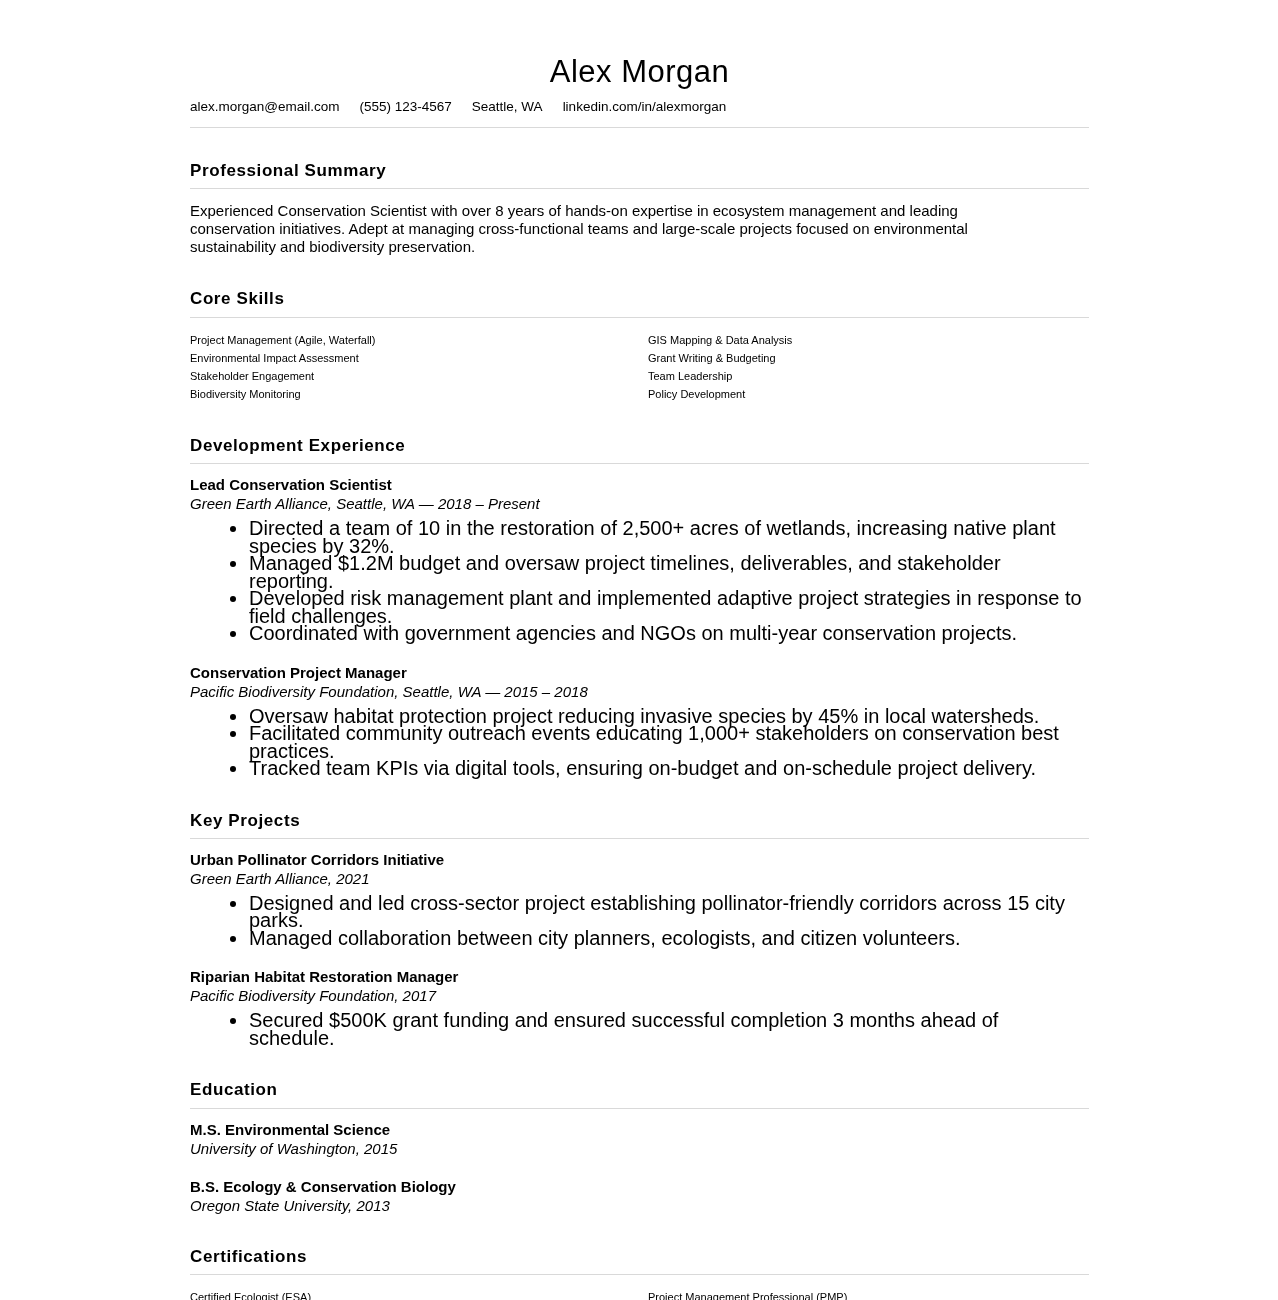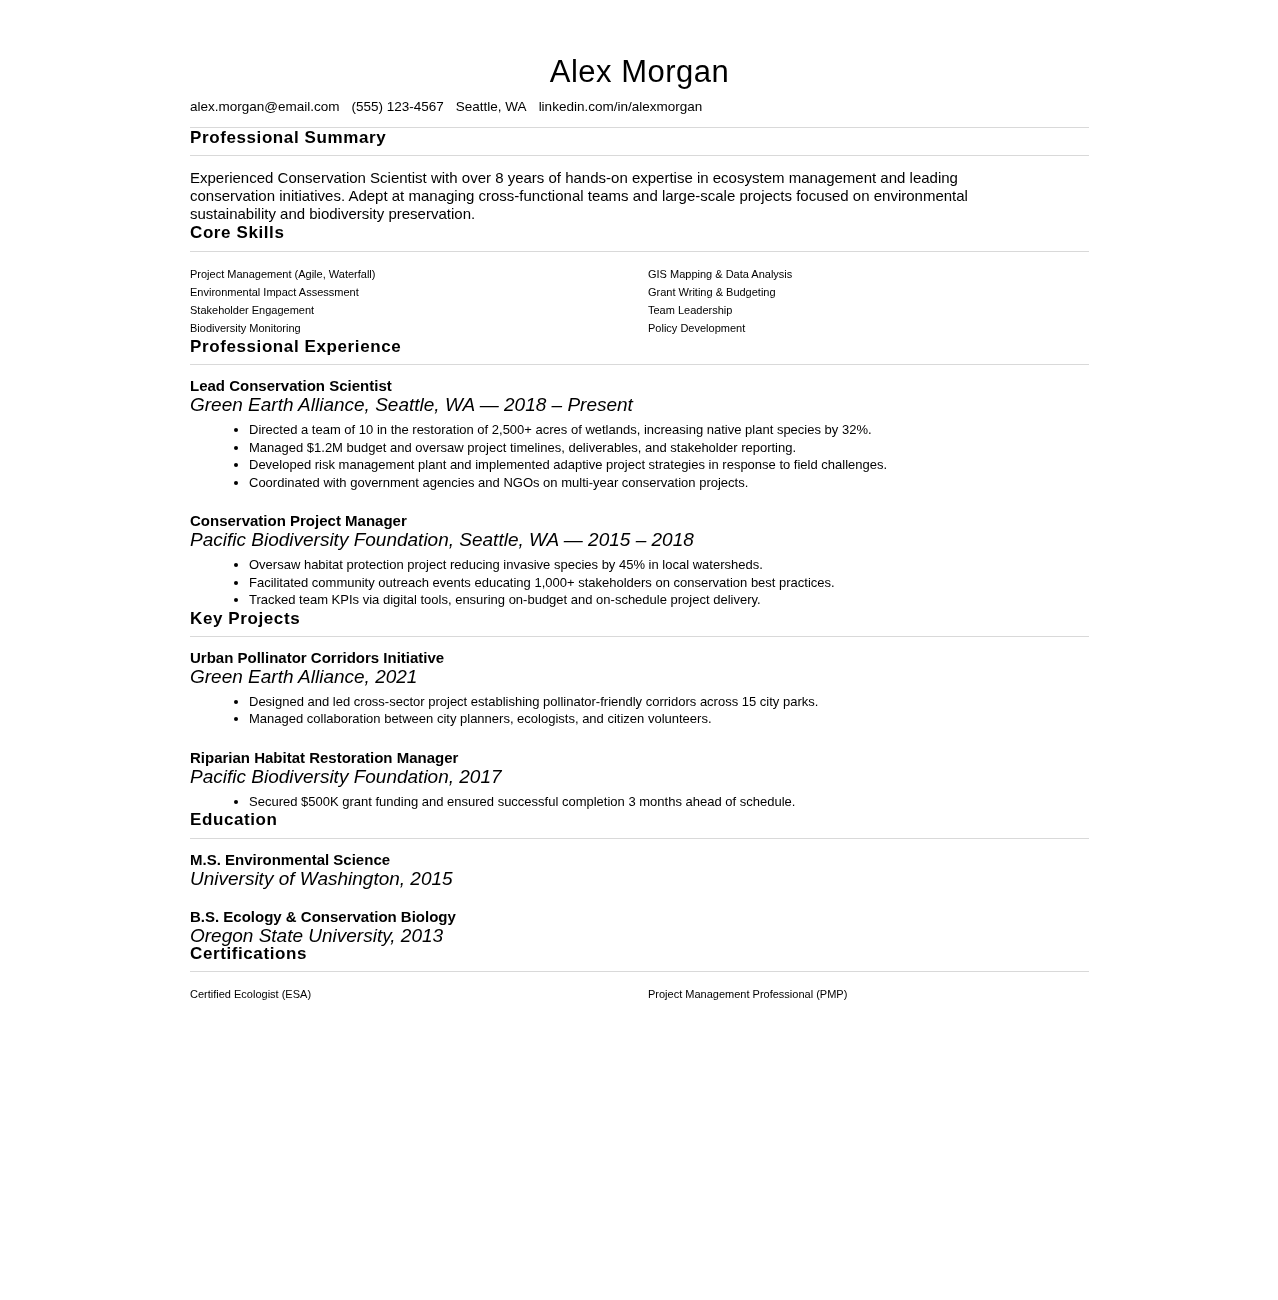--- a/index.html
+++ b/index.html
@@ -25,34 +25,34 @@
     line-height: 1.12;
   }
   .subtitle {
     margin-top: 2px;
     text-align: center;
     font-size: 16.5px;
     line-height: 1.2;
   }
   .contact-row {
     display: flex;
-    gap: 12px;
+    gap: 20px;
     margin-top: 9px;
     font-size: 13.5px;
     line-height: 1.2;
   }
   .rule {
     border: 0;
     border-top: 1px solid #d9d9d9;
     margin: 0;
     height: 0;
   }
   .header-rule { margin-top: 12px; }
   
-  .section { }
+  .section { margin-top: 33px; }
   .section-heading {
     margin: 0 0 7px 0;
     font-size: 17px;
     font-weight: 700;
     letter-spacing: 0.6px;
     line-height: 1.2;
   }
   .summary-text {
     margin: 13px 0 0 0;
     max-width: 845px;
@@ -76,28 +76,28 @@
   .entry { margin-top: 12px; }
   .entry + .entry { margin-top: 21px; }
   .entry-title {
     margin: 0;
     font-size: 15px;
     font-weight: 700;
     line-height: 17px;
   }
   .entry-meta {
     margin: 2px 0 0 0;
-    font-size: 19px;
+    font-size: 15px;
     font-style: italic;
     line-height: 17px;
   }
   .bullets {
     margin: 8px 0 0 0;
     padding-left: 59px;
-    font-size: 13px;
+    font-size: 20px;
     line-height: 17.5px;
   }
   .bullets li { margin: 0; }
 </style>
 </head>
 <body>
 
 <div class="page">
 
   <header>
@@ -130,21 +130,21 @@
       <ul class="plain-list">
         <li>GIS Mapping &amp; Data Analysis</li>
         <li>Grant Writing &amp; Budgeting</li>
         <li>Team Leadership</li>
         <li>Policy Development</li>
       </ul>
     </div>
   </section>
 
   <section class="section">
-    <h2 class="section-heading">Professional Experience</h2>
+    <h2 class="section-heading">Development Experience</h2>
     <hr class="rule">
 
     <div class="entry">
       <p class="entry-title">Lead Conservation Scientist</p>
       <p class="entry-meta">Green Earth Alliance, Seattle, WA — 2018 – Present</p>
       <ul class="bullets">
         <li>Directed a team of 10 in the restoration of 2,500+ acres of wetlands, increasing native plant species by 32%.</li>
         <li>Managed $1.2M budget and oversaw project timelines, deliverables, and stakeholder reporting.</li>
         <li>Developed risk management plant and implemented adaptive project strategies in response to field challenges.</li>
         <li>Coordinated with government agencies and NGOs on multi-year conservation projects.</li>

